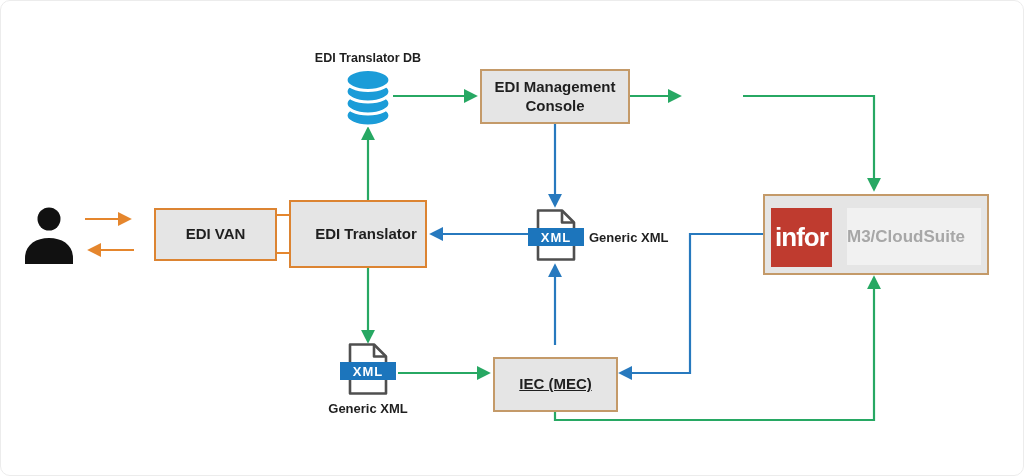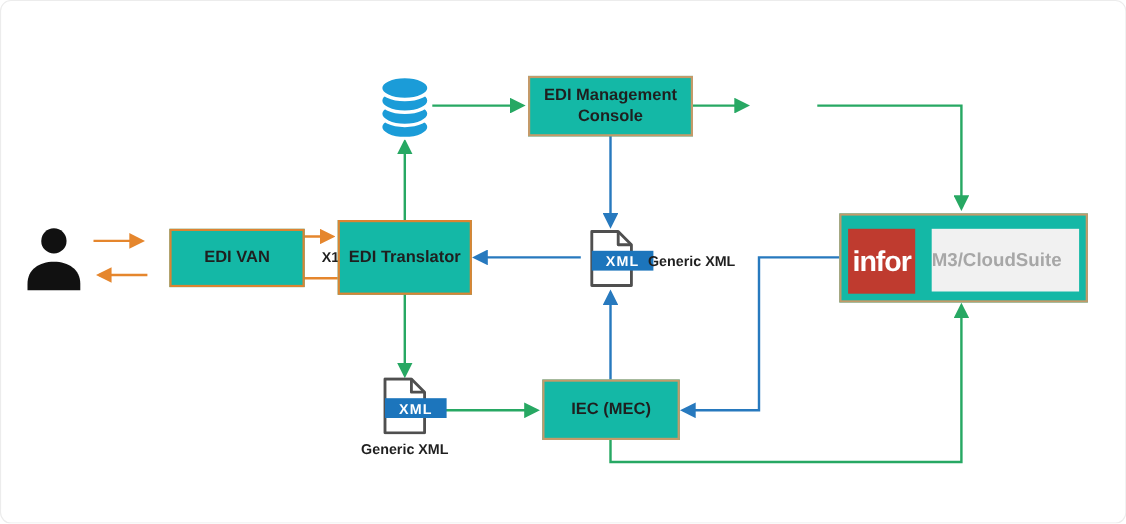--- a/index.html
+++ b/index.html
@@ -3,59 +3,59 @@
 <meta charset="utf-8">
 <style>
   html,body{margin:0;padding:0;background:#fff;}
   body{font-family:"Liberation Sans","DejaVu Sans",sans-serif;}
   .canvas{
     position:relative;width:1022px;height:474px;background:#fff;
     border:1px solid #ececec;border-radius:10px;overflow:hidden;
   }
   .layer{position:absolute;left:0;top:0;}
   .node{
-    position:absolute;background:#14b8a6;display:flex;align-items:center;justify-content:center;
+    position:absolute;background:#e5e5e5;display:flex;align-items:center;justify-content:center;
     text-align:center;color:#1f1f1f;font-weight:bold;font-size:15px;line-height:1.25;z-index:2;
   }
   .border-orange{border:2px solid #dc8432;}
   .border-tan{border:2px solid #c49a69;}
   .small-label{
     position:absolute;color:#1f1f1f;font-weight:bold;font-size:13px;z-index:2;text-align:center;
   }
   .icon-wrap{position:absolute;z-index:2;}
   
   .person{left:21px;top:203px;}
   .edi-van{left:133px;top:207px;width:119px;height:49px;margin-left:20px;}
   .x12{left:257px;top:225px;width:48px;margin-left:22px;}
-  .edi-translator{left:306px;top:199px;width:118px;height:64px;}
+  .edi-translator{left:288px;top:199px;width:118px;height:64px;padding-left:16px;}
   .db-label{left:297px;top:50px;width:140px;font-size:12.5px;}
   .db-icon{left:341px;top:68px;}
   .console{left:479px;top:68px;width:146px;height:51px;}
   .api-icon{left:682px;top:62px;}
   .xml-mid{left:527px;top:208px;}
   .xml-mid-label{left:588px;top:229px;text-align:left;}
   .infor-box{left:762px;top:193px;width:222px;height:77px;}
   .infor-logo{
     position:absolute;left:6px;top:12px;width:61px;height:59px;background:#bf3b2f;
     display:flex;align-items:center;justify-content:center;color:#fff;font-weight:bold;
     font-size:26px;letter-spacing:-1px;
   }
   .infor-product{
     position:absolute;left:82px;top:12px;width:134px;height:57px;background:#f1f1f1;
     display:flex;align-items:center;justify-content:flex-start;color:#a7a7a7;font-weight:bold;font-size:17px;
   }
-  .iec{left:492px;top:344px;width:121px;height:51px;}
+  .iec{left:492px;top:356px;width:121px;height:51px;text-decoration:underline;}
   .xml-bottom{left:339px;top:342px;}
   .xml-bottom-label{left:317px;top:400px;width:100px;}
   
   .xml-icon{position:relative;width:56px;height:52px;}
   .xml-banner{
     position:absolute;left:0;top:19px;width:56px;height:18px;background:#1c75bc;
     display:flex;align-items:center;justify-content:center;color:#fff;font-weight:bold;
-    font-size:13px;letter-spacing:1px;margin-left:10px;
+    font-size:13px;letter-spacing:1px;
   }
 </style>
 </head>
 <body>
 
 <div class="canvas">
 
   <svg class="layer" width="1022" height="474" viewBox="0 0 1022 474">
     <defs>
       <marker id="aO" viewBox="0 0 10 10" refX="8" refY="5" markerWidth="6.5" markerHeight="6.5" orient="auto">
@@ -101,20 +101,21 @@
   <div class="node border-orange edi-van">
     <span>EDI VAN</span>
   </div>
 
   <div class="small-label x12">X12</div>
 
   <div class="node border-orange edi-translator">
     <span>EDI Translator</span>
   </div>
 
+  <div class="small-label db-label">EDI Translator DB</div>
   <div class="icon-wrap db-icon">
     <svg width="52" height="58" viewBox="0 0 52 58">
       <ellipse cx="26" cy="46.5" rx="22" ry="10.5" fill="#1b9cd8" stroke="#fff" stroke-width="3.2"></ellipse>
       <ellipse cx="26" cy="34.5" rx="22" ry="10.5" fill="#1b9cd8" stroke="#fff" stroke-width="3.2"></ellipse>
       <ellipse cx="26" cy="22.5" rx="22" ry="10.5" fill="#1b9cd8" stroke="#fff" stroke-width="3.2"></ellipse>
       <ellipse cx="26" cy="11" rx="22" ry="10.5" fill="#1b9cd8" stroke="#fff" stroke-width="3.2"></ellipse>
     </svg>
   </div>
 
   <div class="node border-tan console">

